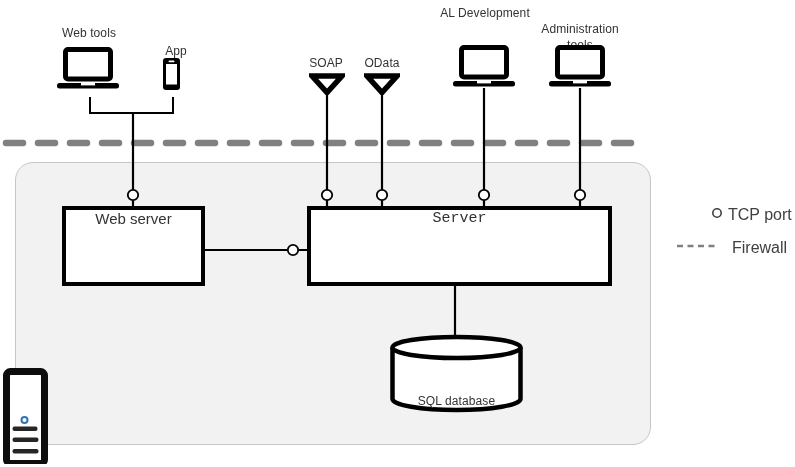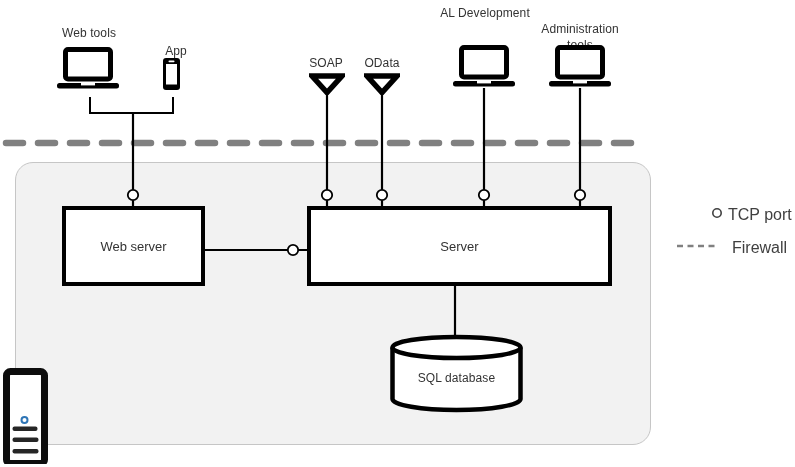--- a/index.html
+++ b/index.html
@@ -11,25 +11,25 @@
     position:absolute;font-size:12px;line-height:16px;text-align:center;color:#333;
     letter-spacing:0.1px;
   }
   .overlay{position:absolute;left:0;top:0;width:795px;height:467px;pointer-events:none;}
   .boundary{
     position:absolute;left:15px;top:162px;width:634px;height:281px;
     background:#f2f2f2;border:1.5px solid #c6c6c6;border-radius:18px;
   }
   .node{
     position:absolute;background:#fff;border:4px solid #000;
-    display:flex;align-items:center;justify-content:center;
-    font-size:13px;color:#333;box-sizing:border-box;
+    display:flex;justify-content:center;
+    font-size:15px;color:#333;box-sizing:border-box;
   }
   .node-webserver{left:62px;top:206px;width:143px;height:80px;}
-  .node-server{left:307px;top:206px;width:305px;height:80px;}
+  .node-server{left:307px;top:206px;width:305px;height:80px;font-family:Liberation Mono, monospace;}
   .icon{position:absolute;}
   .legend-text{position:absolute;font-size:16px;color:#404040;}
 </style>
 </head>
 <body>
 
 <div class="canvas">
 
   <div class="boundary"></div>
 
@@ -104,21 +104,21 @@
   </div>
 
   <div class="node node-server">
     <span>Server</span>
   </div>
 
   <svg class="icon" style="left:388px;top:334px;" width="137" height="81" viewBox="0 0 137 81">
     <path d="M4.5 13.5 V65 A64 11 0 0 0 132.5 65 V13.5" fill="#fff" stroke="#000" stroke-width="4.5"></path>
     <ellipse cx="68.5" cy="13.5" rx="64" ry="10.5" fill="#fff" stroke="#000" stroke-width="4.5"></ellipse>
   </svg>
-  <div class="lbl" style="left:388px;top:370px;width:137px;">SQL database</div>
+  <div class="lbl" style="left:388px;top:393px;width:137px;">SQL database</div>
 
   <svg class="icon" style="left:3px;top:368px;" width="45" height="96" viewBox="0 0 45 96">
     <rect x="3.5" y="3.5" width="38" height="92" rx="4" fill="#fff" stroke="#0d0d0d" stroke-width="7"></rect>
     <circle cx="21.5" cy="52" r="3" fill="#fff" stroke="#2e75b6" stroke-width="2"></circle>
     <rect x="9.5" y="58.5" width="25" height="4.5" rx="2" fill="#262626"></rect>
     <rect x="9.5" y="69.5" width="26" height="4.5" rx="2" fill="#262626"></rect>
     <rect x="9.5" y="81" width="26" height="4.5" rx="2" fill="#262626"></rect>
   </svg>
 
   <div class="legend-text" style="left:728px;top:206px;">TCP port</div>

